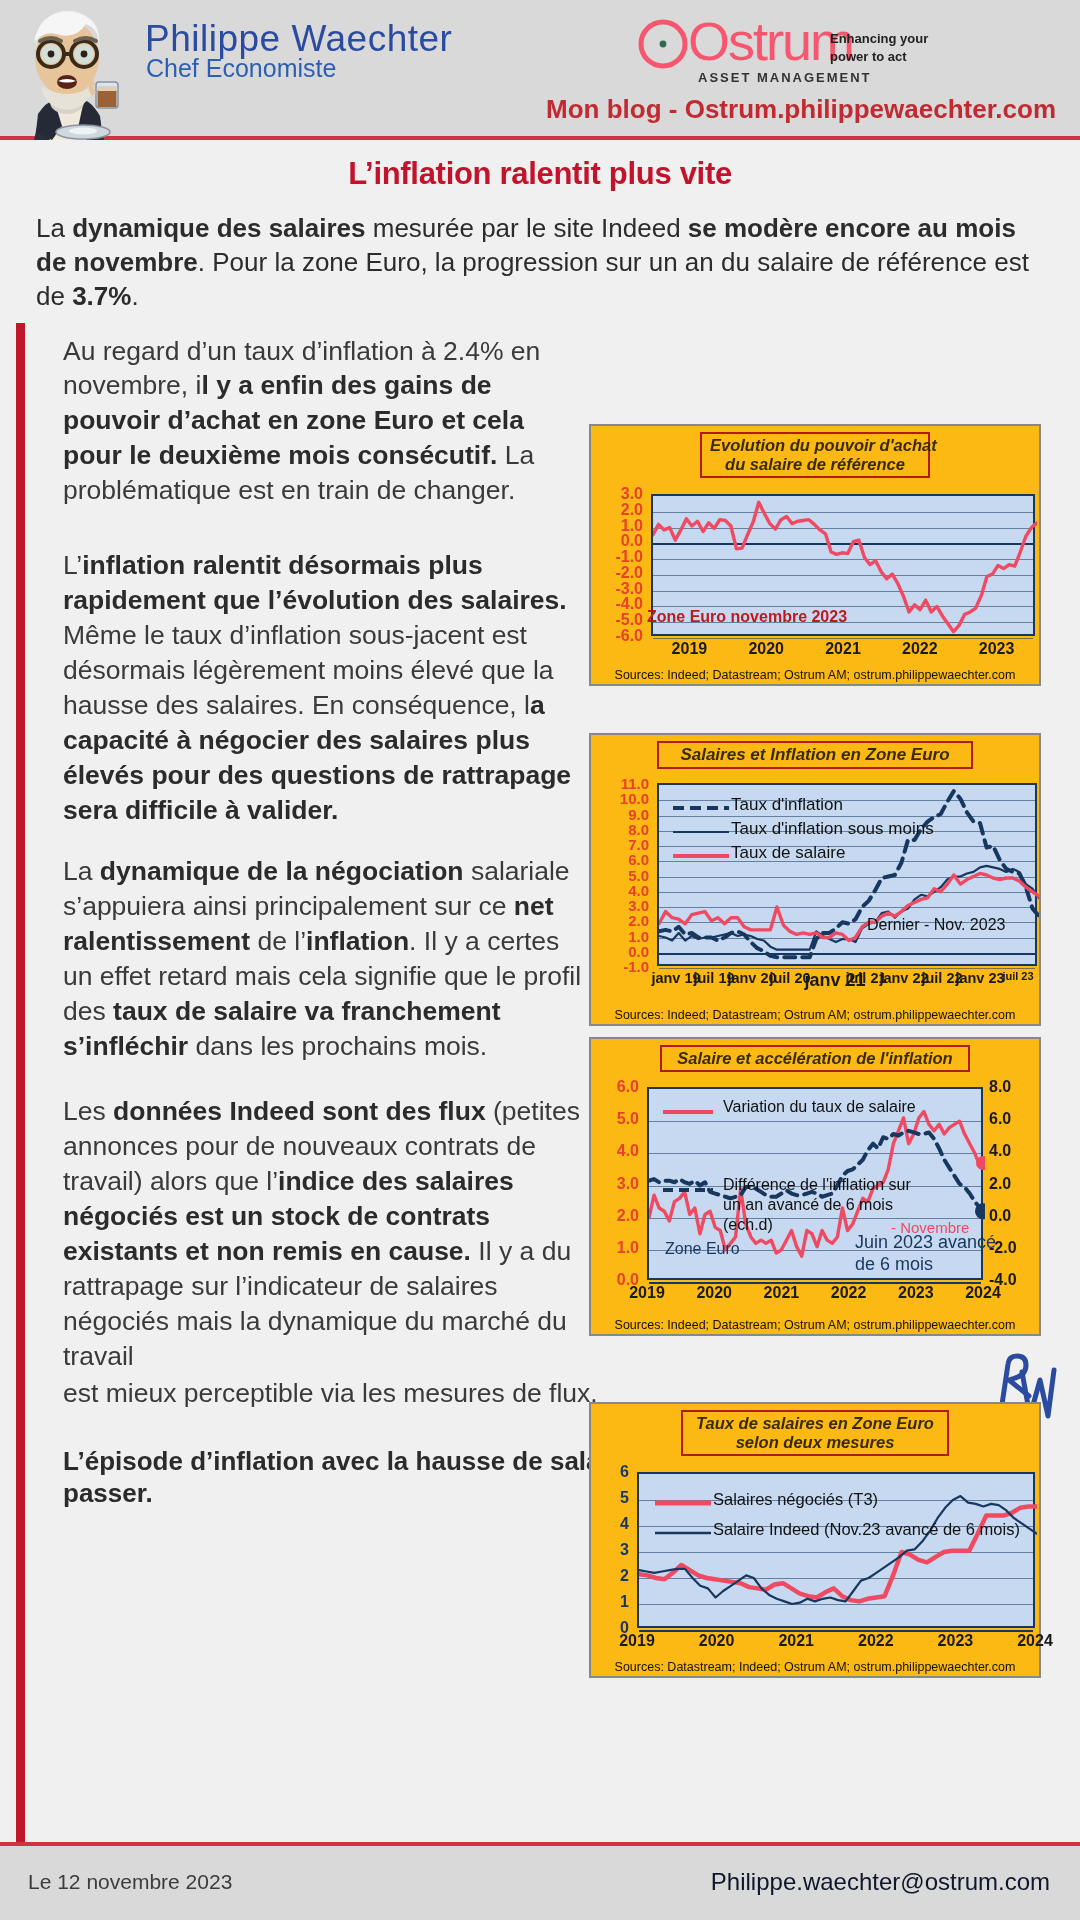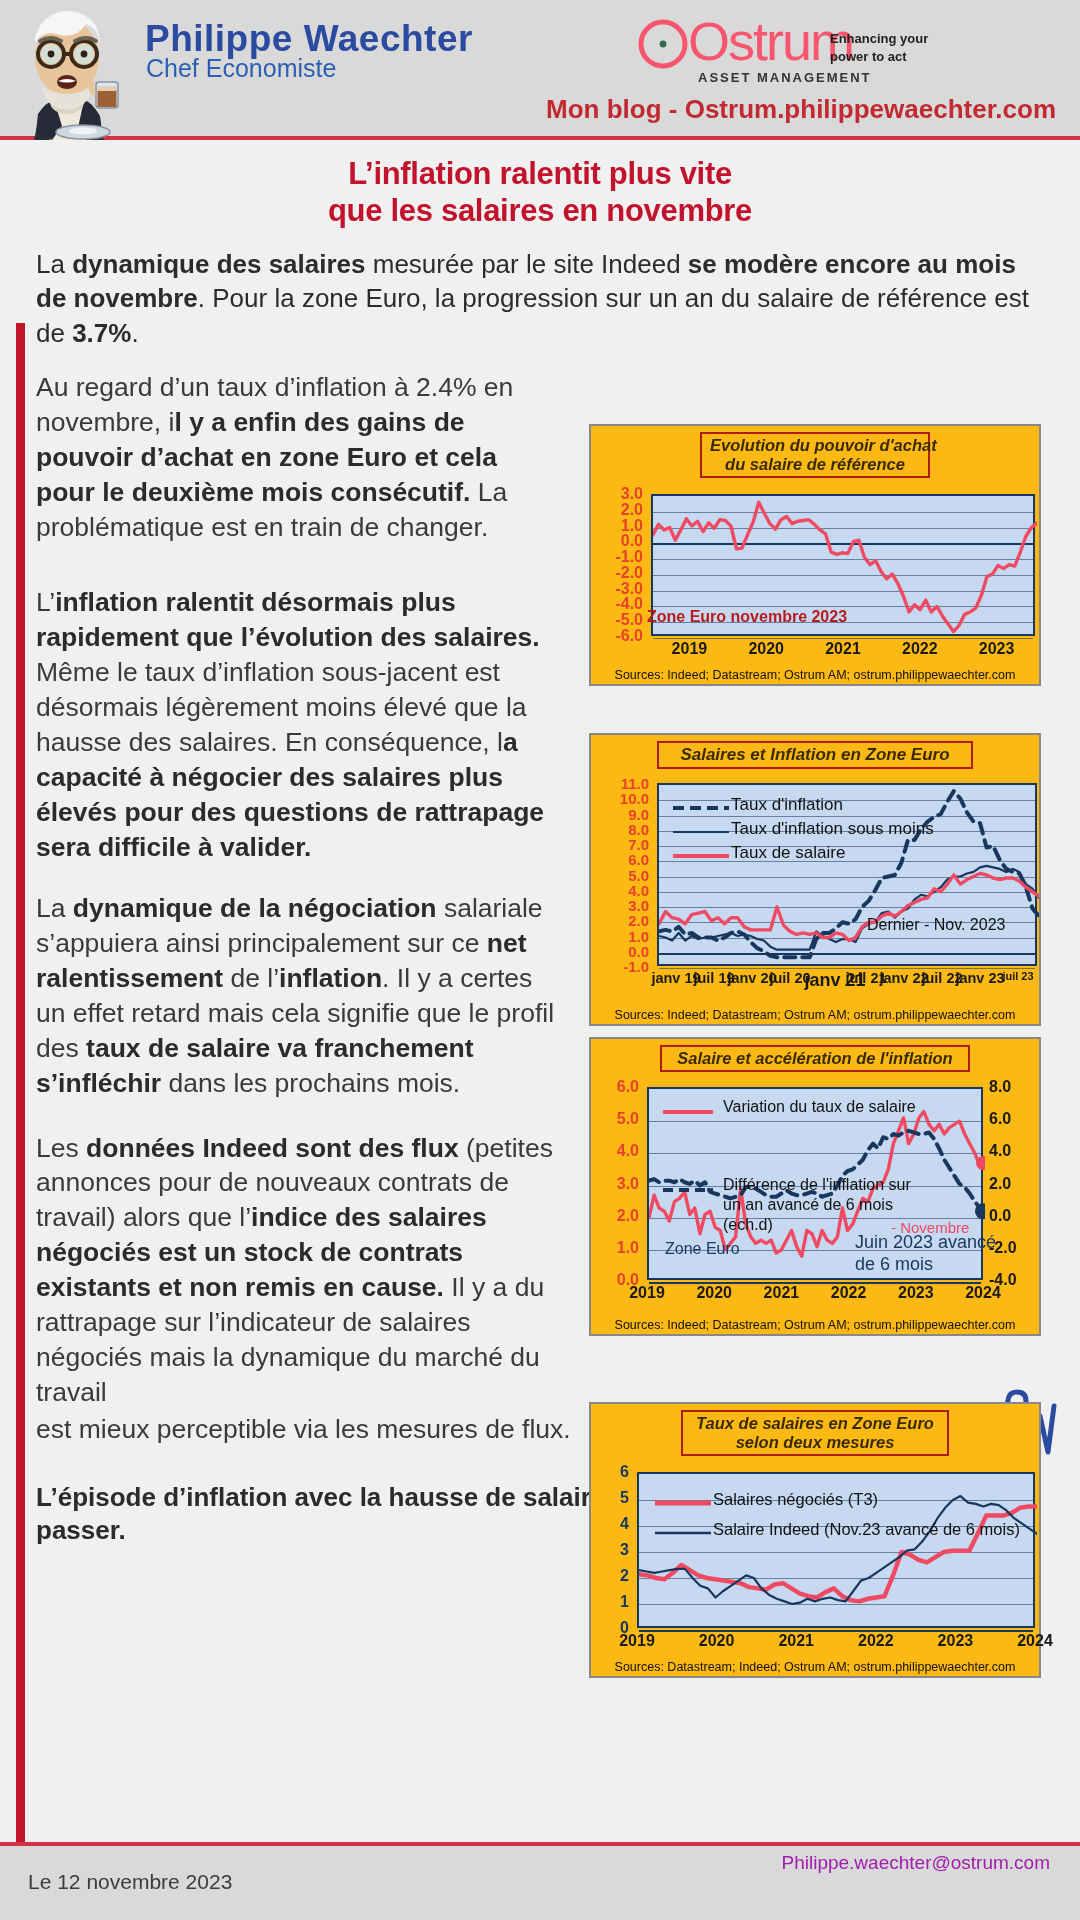--- a/index.html
+++ b/index.html
@@ -14,21 +14,21 @@
   
   .header {
     position: relative;
     height: 140px;
     background: #d9d9d9;
     border-bottom: 4px solid #cf3344;
   }
   .avatar { position: absolute; left: 8px; top: 2px; width: 120px; height: 138px; }
   .brand-name {
     position: absolute; left: 145px; top: 18px;
-    font-size: 37px; font-weight: bold; color: #2b4ba0;
+    font-size: 37px; font-weight: normal; color: #2b4ba0;
     letter-spacing: 0.5px; font-family: "Liberation Sans", sans-serif;
   }
   .brand-sub {
     position: absolute; left: 146px; top: 54px;
     font-size: 25px; color: #2b5fb3; font-weight: 500;
   }
   .ostrum-logo { position: absolute; left: 640px; top: 14px; }
   .ostrum-word { font-size: 54px; color: #f8566f; font-weight: 300; letter-spacing: -2px; line-height: 1; font-family: "Liberation Sans", sans-serif; }
   .ostrum-am { font-size: 13px; color: #333; letter-spacing: 2px; margin-top: 2px; margin-left: 58px; font-weight: bold;}
   .ostrum-tag { position: absolute; left: 830px; top: 30px; font-size: 13px; color: #222; font-weight: bold; line-height: 1.35; width: 120px;}
@@ -57,40 +57,40 @@
   }
 
   .lead {
     margin: 18px 36px 0 36px;
     font-size: 26px;
     line-height: 1.32;
     color: #2c2c2c;
   }
   .lead b { font-weight: bold; }
 
-  .cols { position: relative; margin-top: 20px; }
+  .cols { position: relative; margin-top: 20px; padding-left: 27px; }
 
   .leftcol { width: 560px; padding-left: 36px; }
   .para { font-size: 26.5px; line-height: 1.32; color: #3a3a3a; }
   .para b { font-weight: bold; color: #2b2b2b; }
   .para.gap { margin-top: 26px; }
 
   .wide { padding-left: 36px; padding-right: 30px; font-size: 26.5px; line-height: 1.32; color: #3a3a3a; }
   .closing {
     padding-left: 36px; padding-right: 120px;
     font-size: 26px; font-weight: bold; line-height: 1.25; color: #2b2b2b;
   }
 
   
   .footer {
     position: absolute; left: 0; bottom: 0; width: 1080px; height: 78px;
     background: #d9d9d9; border-top: 4px solid #cf3344;
   }
   .footer-date { position: absolute; left: 28px; top: 24px; font-size: 21px; color: #3c3c3c; }
-  .footer-mail { position: absolute; right: 30px; top: 6px; font-size: 19px; color: #a21caf; }
+  .footer-mail { position: absolute; right: 30px; top: 22px; font-size: 24px; color: #0f172a; }
   .pw-sig { position: absolute; right: 22px; bottom: 86px; width: 64px; height: 74px; }
 
   
   .chart {
     position: absolute;
     background: #fcb913;
     border: 2px solid #888;
     font-family: "Liberation Sans", sans-serif;
   }
   .ch-title {
@@ -166,21 +166,20 @@
   <div class="ostrum-tag">Enhancing your power to act</div>
 
   <div class="blog-url">Mon blog - Ostrum.philippewaechter.com</div>
 </div>
 
 <div class="page">
   <div class="redbar"></div>
 
   <div class="title">
     <div>L’inflation ralentit plus vite</div>
-    <div>que les salaires en novembre</div>
   </div>
 
   <div class="lead">
     <span>La </span><b>dynamique des salaires</b><span> mesurée par le site Indeed </span><b>se modère encore au mois de novembre</b><span>. Pour la zone Euro, la progression sur un an du salaire de référence est de </span><b>3.7%</b><span>.</span>
   </div>
 
   <div class="cols">
     <div class="leftcol">
 
       <div class="para" style="margin-top:10px;">

